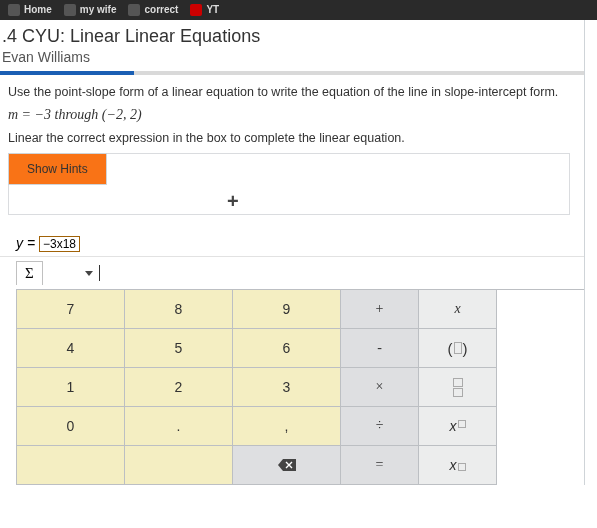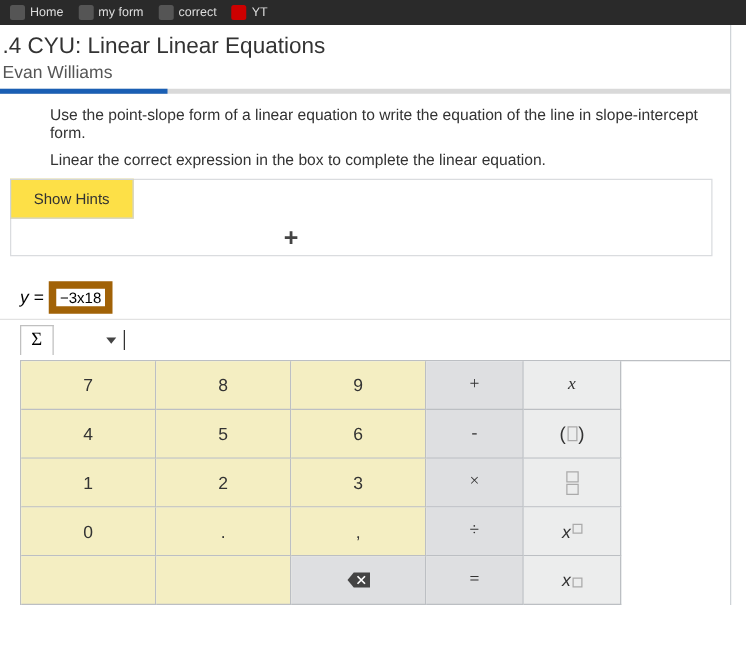--- a/index.html
+++ b/index.html
@@ -1,39 +1,39 @@
 <!DOCTYPE html>
 <html><head>
 <meta charset="utf-8">
 <style>
 * { margin: 0; padding: 0; box-sizing: border-box; font-family: Arial, sans-serif; }
 body { width: 597px; height: 528px; background: #fff; overflow: hidden; }
 
 .bookmarks { background: #2a2a2a; height: 20px; display: flex; align-items: center; padding: 0 8px; gap: 12px; font-size: 10px; color: #ddd; }
-.bookmarks .bm { display: flex; align-items: flex-end; gap: 4px; }
+.bookmarks .bm { display: flex; align-items: flex-start; gap: 4px; font-weight: bold; }
 .bookmarks .ico { width: 12px; height: 12px; background: #555; border-radius: 2px; display: inline-block; }
 .bookmarks .yt { background: #cc0000; }
 
 .header { padding: 4px 0 0 0; }
 .title { font-size: 18px; color: #333; padding: 2px 2px; }
 .author { font-size: 14px; color: #555; padding: 0 2px 6px; }
 .progress { height: 4px; background: #d9d9d9; position: relative; }
 .progress .bar { position: absolute; left: 0; top: 0; height: 100%; width: 23%; background: #1a5fb4; }
 .siderule { border-right: 1px solid #cfd4d8; margin-right: 12px; }
 
 .body { padding: 10px 8px 8px 8px; font-size: 12.5px; color: #333; }
-.body .line { margin-bottom: 8px; margin-left: 32px; }
+.body .line { margin-bottom: 8px; }
 .math { font-style: italic; font-family: 'Times New Roman', serif; font-size: 14px; }
 
 .workarea { border: 1px solid #dadcdf; margin: 8px 6px 10px 0; position: relative; height: 62px; }
-.hintbtn { border: 1px solid #cfd4d8; background: #fde047; padding: 8px 18px; font-size: 12px; color: #333; display: inline-block; margin: -1px 16px 0 -1px; }
+.hintbtn { border: 1px solid #cfd4d8; background: #f97316; padding: 8px 18px; font-size: 12px; color: #333; display: inline-block; margin: -1px 16px 0 -1px; }
 .plus { position: absolute; left: 218px; top: 36px; font-size: 20px; font-weight: bold; color: #444; }
 
 .eqline { padding: 2px 16px 4px; font-style: italic; font-family: 'Times New Roman', serif; font-size: 14px; }
-.answerbox { display: inline-block; border: 6px solid #a16207; background: #fff; padding: 0 3px; font-size: 12px; font-style: normal; font-family: Arial, sans-serif; }
+.answerbox { display: inline-block; border: 1px solid #a16207; background: #fff; padding: 0 3px; font-size: 12px; font-style: normal; font-family: Arial, sans-serif; }
 
 .toolbar { display: flex; align-items: center; padding: 4px 16px; font-size: 12px; border-top: 1px solid #e2e2e2; }
 .toolbar .sigma { font-family: 'Times New Roman', serif; font-size: 15px; padding: 3px 8px; border-top: 1px solid #c0c0c0; border-left: 1px solid #c0c0c0; border-right: 1px solid #c0c0c0; background: #fff; }
 .toolbar .drop { width: 0; height: 0; border-left: 4px solid transparent; border-right: 4px solid transparent; border-top: 5px solid #444; margin-left: 42px; }
 .toolbar .cursor { width: 1px; height: 16px; background: #333; margin-left: 6px; }
 
 .keypad { display: grid; grid-template-columns: repeat(3, 108px) repeat(2, 78px); border-top: 1px solid #bcbfc3; border-left: 1px solid #bcbfc3; margin-left: 16px; }
 .keypad .k { height: 39px; display: flex; align-items: center; justify-content: center; border-right: 1px solid #bcbfc3; border-bottom: 1px solid #bcbfc3; font-size: 14px; color: #333; cursor: pointer; }
 .keypad .num { background: #f4eec2; }
 .keypad .op { background: #dedfe1; font-family: 'Times New Roman', serif; }
@@ -59,21 +59,21 @@
 </head>
 <body>
 
 <div class="bookmarks">
   <div class="bm">
       <span class="ico"></span>
       <span>Home</span>
     </div>
   <div class="bm">
       <span class="ico"></span>
-      <span>my form</span>
+      <span>my wife</span>
     </div>
   <div class="bm">
       <span class="ico"></span>
       <span>correct</span>
     </div>
   <div class="bm">
       <span class="ico yt"></span>
       <span>YT</span>
     </div>
 </div>
@@ -82,20 +82,21 @@
 <div class="header">
   <div class="title">.4 CYU: Linear Linear Equations</div>
   <div class="author">Evan Williams</div>
   <div class="progress">
         <div class="bar"></div>
       </div>
 </div>
 
 <div class="body">
   <div class="line">Use the point-slope form of a linear equation to write the equation of the line in slope-intercept form.</div>
+  <div class="line math">m = −3 through (−2, 2)</div>
   <div class="line">Linear the correct expression in the box to complete the linear equation.</div>
 
   <div class="workarea">
     <div class="hintbtn">Show Hints</div>
     <div class="plus">+</div>
   </div>
 </div>
 
 <div class="eqline">
   <span>y = </span><span class="answerbox">−3x18</span>

